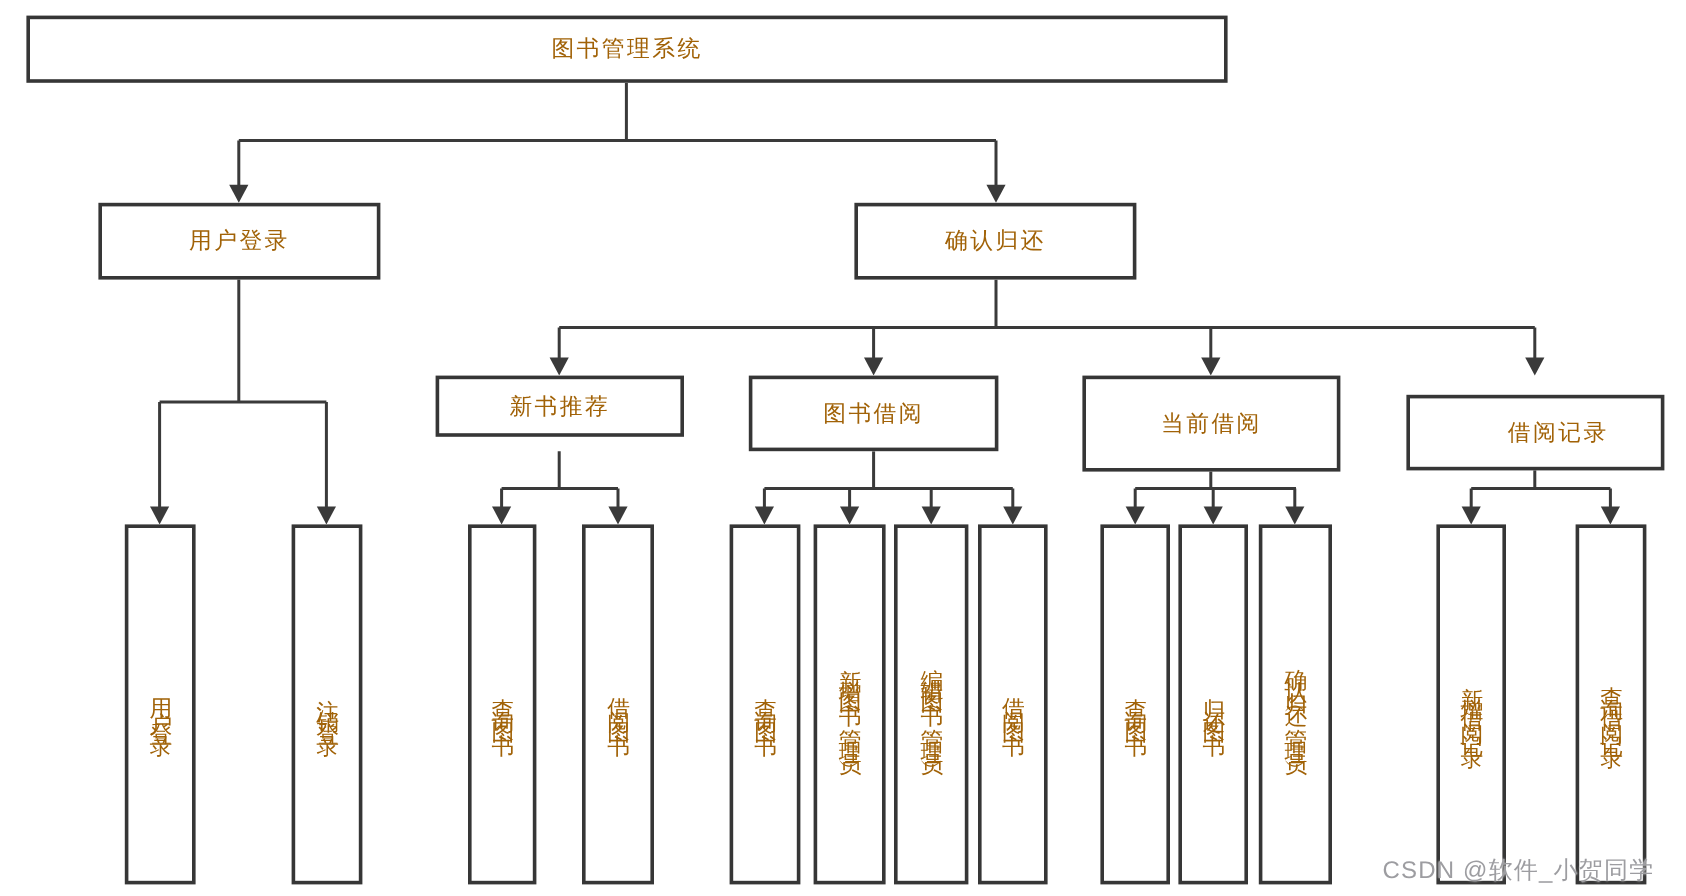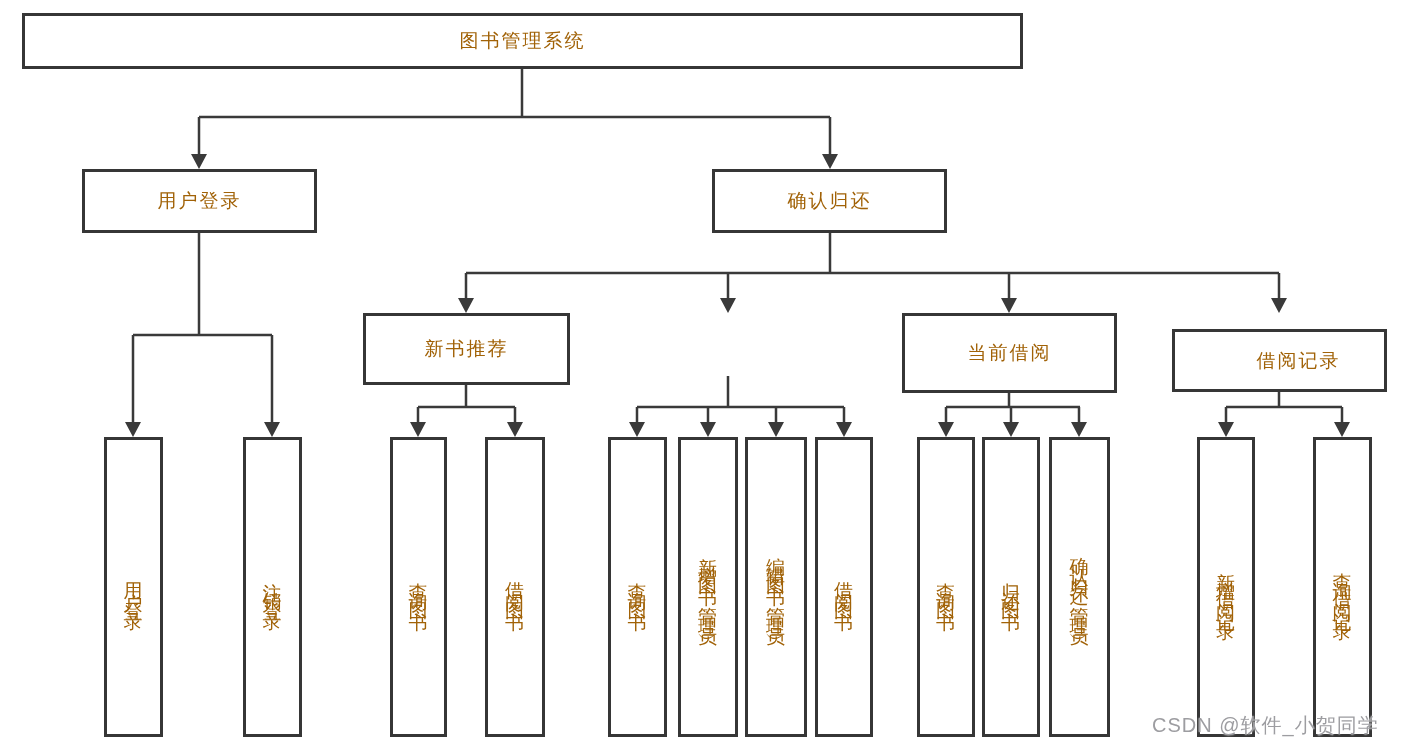--- a/index.html
+++ b/index.html
@@ -105,22 +105,25 @@
     <span>图书管理系统</span>
   </div>
 
   <div class="box hbox" style="left:82px; top:169px; width:235px; height:64px;">
     <span>用户登录</span>
   </div>
   <div class="box hbox" style="left:712px; top:169px; width:235px; height:64px;">
     <span>确认归还</span>
   </div>
 
-  <div class="box hbox" style="left:363px; top:313px; width:207px; height:72px;">
+  <div class="box hbox" style="left:363px; top:313px; width:207px; height:51px;">
     <span>新书推荐</span>
+  </div>
+  <div class="box hbox" style="left:624px; top:313px; width:208px; height:63px;">
+    <span>图书借阅</span>
   </div>
   <div class="box hbox" style="left:902px; top:313px; width:215px; height:80px;">
     <span>当前借阅</span>
   </div>
   <div class="box hbox" style="left:1172px; top:329px; width:215px; height:63px;padding-left:38px;">
     <span>借阅记录</span>
   </div>
 
   <div class="box vbox" style="left:104px; top:437px; width:59px; height:300px;">
     <span class="vtext">用户登录</span>

